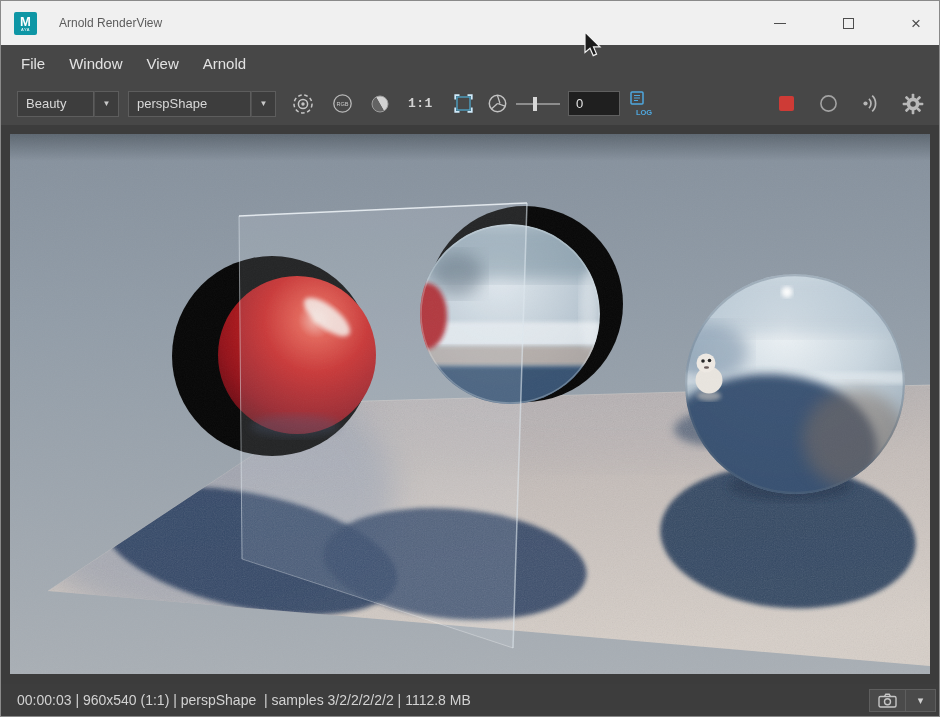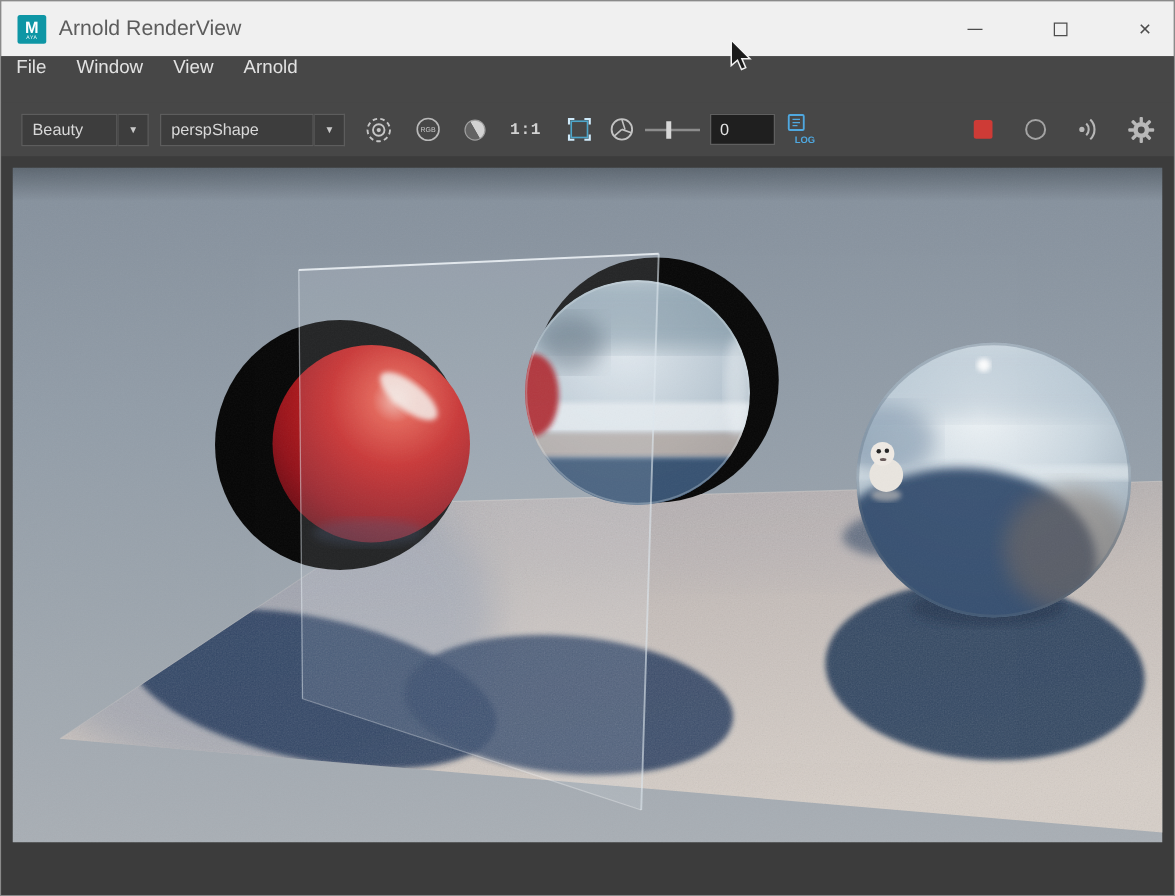--- a/index.html
+++ b/index.html
@@ -9,30 +9,30 @@
   .window { width:940px; height:717px; display:flex; flex-direction:column;
             background:var(--menubar-bg,#474747); border:1px solid #8a8a8a; }
 
   
   .titlebar { flex:0 0 44px; background:var(--titlebar-bg,#f0f0f0); display:flex; align-items:center; padding-left:13px; }
   .app-icon { width:23px; height:23px; background:var(--maya-teal,#0e96a5); color:#fff;
               display:flex; flex-direction:column; align-items:center; justify-content:center;
               line-height:1; border-radius:2px; }
   .app-icon .m { font-size:13px; font-weight:bold; }
   .app-icon .sub { font-size:4px; letter-spacing:.5px; }
-  .title { margin-left:10px; font-size:17px; color:#5c5c5c; }
+  .title { margin-left:22px; font-size:12px; color:#5c5c5c; }
   .win-controls { margin-left:auto; display:flex; height:100%; }
   .win-btn { width:46px; height:100%; display:flex; align-items:center; justify-content:center; margin-left:22px; }
   .min-line { width:12px; border-top:1px solid #4d4d4d; display:block; }
   .max-box { width:11px; height:11px; border:1px solid #4d4d4d; display:block; }
   .close-x { font-size:17px; color:#4d4d4d; line-height:1; }
 
   
-  .menubar { flex:0 0 37px; background:var(--menubar-bg,#474747); display:flex; 
-             padding-left:12px; gap:24px; }
+  .menubar { flex:0 0 37px; background:var(--menubar-bg,#474747); display:flex; align-items:center;
+             padding-left:20px; gap:24px; }
   .menu-item { color:#e2e2e2; font-size:15px; }
 
   
   .toolbar { flex:0 0 43px; background:var(--menubar-bg,#474747); display:flex; align-items:center;
              padding:0 13px 0 16px; }
   .combo { height:26px; background:#3d3d3d; border:1px solid #5d5d5d; display:flex; align-items:center;
            padding:0 8px; color:#d8d8d8; font-size:13px; white-space:nowrap; overflow:hidden; }
   .combo.aov { width:77px; }
   .combo.cam { width:123px; margin-left:9px; }
   .combo-arrow { width:25px; height:26px; background:#3d3d3d; border:1px solid #5d5d5d; border-left:1px solid #505050;
@@ -329,18 +329,33 @@
           <ellipse cx="696.5" cy="233.5" rx="2.6" ry="1.2" fill="#443333" opacity="0.8"></ellipse>
         </g>
         <circle cx="777" cy="158" r="5.5" fill="#ffffff" opacity="0.95" filter="url(#blur2)"></circle>
         <circle cx="785" cy="250" r="109" fill="none" stroke="#5c6d7d" stroke-width="2.5" opacity="0.35"></circle>
       </g>
 
       <rect x="0" y="0" width="920" height="540" filter="url(#grain)" opacity="0.05"></rect>
     </svg>
   </div>
 
+  <div class="statusbar">
+    <span class="status-text">00:00:03 | 960x540 (1:1) | perspShape  | samples 3/2/2/2/2/2 | 1112.8 MB</span>
+    <div class="status-buttons">
+      <div class="status-btn cam">
+        <svg width="19" height="15" viewBox="0 0 19 15">
+          <rect x="1" y="3.5" width="17" height="10.5" rx="1.5" style="fill:none;stroke:#c6c6c6;stroke-width:1.4"></rect>
+          <path d="M6.5 3.5 L7.8 1.2 H11.2 L12.5 3.5" style="fill:none;stroke:#c6c6c6;stroke-width:1.4"></path>
+          <circle cx="9.5" cy="8.7" r="3" style="fill:none;stroke:#c6c6c6;stroke-width:1.4"></circle>
+        </svg>
+      </div>
+      <div class="status-btn chev">
+        <span>▾</span>
+      </div>
+    </div>
+  </div>
 
 </div>
 
 <svg class="cursor" width="20" height="28" viewBox="0 0 20 28">
   <path d="M1 1 L1 21.5 L6 17.2 L9.2 24.6 L12.6 23.1 L9.5 15.9 L16 15.9 Z" style="fill:#1b1b1b;stroke:#f2f2f2;stroke-width:1.2"></path>
 </svg>
 
 </body></html>

